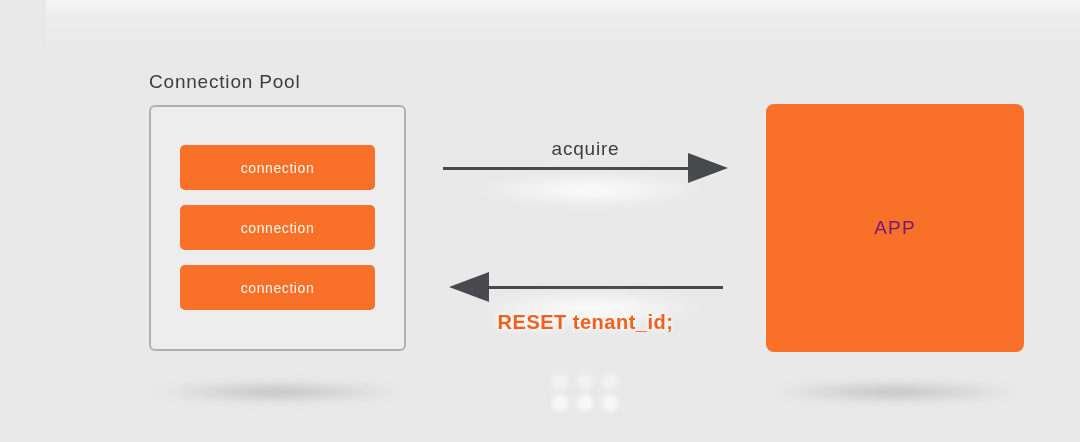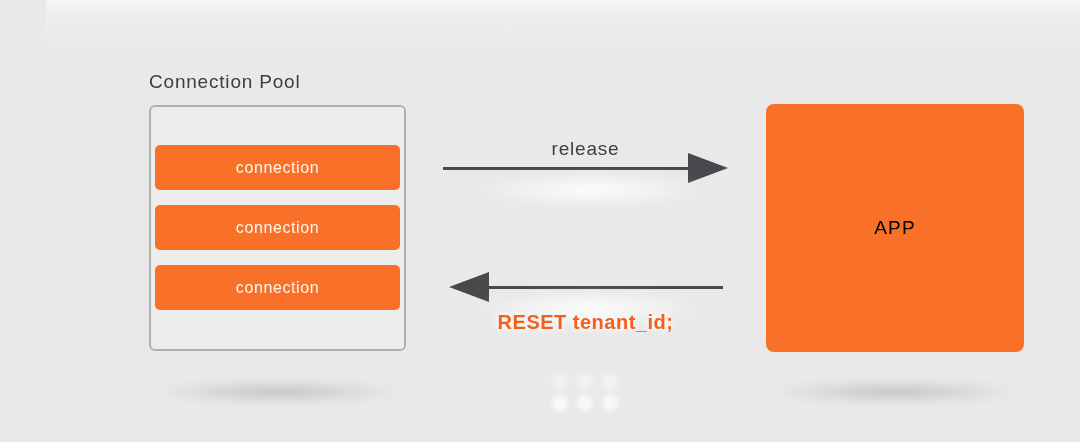--- a/index.html
+++ b/index.html
@@ -32,39 +32,39 @@
     border: 2px solid #B0B0B0;
     border-radius: 6px;
     background: rgba(255,255,255,0.18);
     display: flex;
     flex-direction: column;
     align-items: center;
     padding-top: 38px;
     gap: 15px;
   }
   .connection {
-    width: 245px; height: 45px;
+    width: 195px; height: 45px;
     background: #F97129;
     border-radius: 5px;
     color: #FFF7F0;
-    font-size: 16px;
+    font-size: 14px;
     letter-spacing: 0.6px;
     display: flex;
     align-items: center;
     justify-content: center;
   }
 
   
   .app-box {
     position: absolute;
     left: 720px; top: 104px;
     width: 258px; height: 248px;
     background: #F97129;
     border-radius: 8px;
-    color: #000000;
+    color: #701a75;
     font-size: 19px;
     letter-spacing: 1.2px;
     display: flex;
     align-items: center;
     justify-content: center;
   }
 
   
   .floor-shadow {
     position: absolute;
@@ -153,21 +153,21 @@
 <div class="canvas">
 
   <div class="pool-title">Connection Pool</div>
   <div class="pool-box">
     <div class="connection">connection</div>
     <div class="connection">connection</div>
     <div class="connection">connection</div>
   </div>
   <div class="floor-shadow shadow-pool"></div>
 
-  <div class="arrow-label label-acquire">release</div>
+  <div class="arrow-label label-acquire">acquire</div>
   <div class="arrow-line line-acquire"></div>
   <div class="arrow-head head-right"></div>
   <div class="code-glow glow-acquire"></div>
 
   <div class="arrow-line line-release"></div>
   <div class="arrow-head head-left"></div>
   <div class="code-glow glow-release"></div>
   <div class="arrow-code code-release">RESET tenant_id;</div>
 
   <div class="app-box">APP</div>

